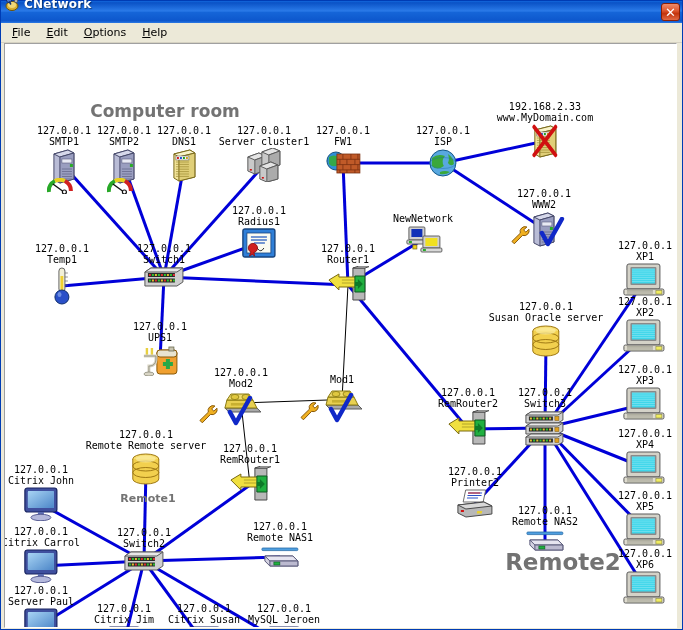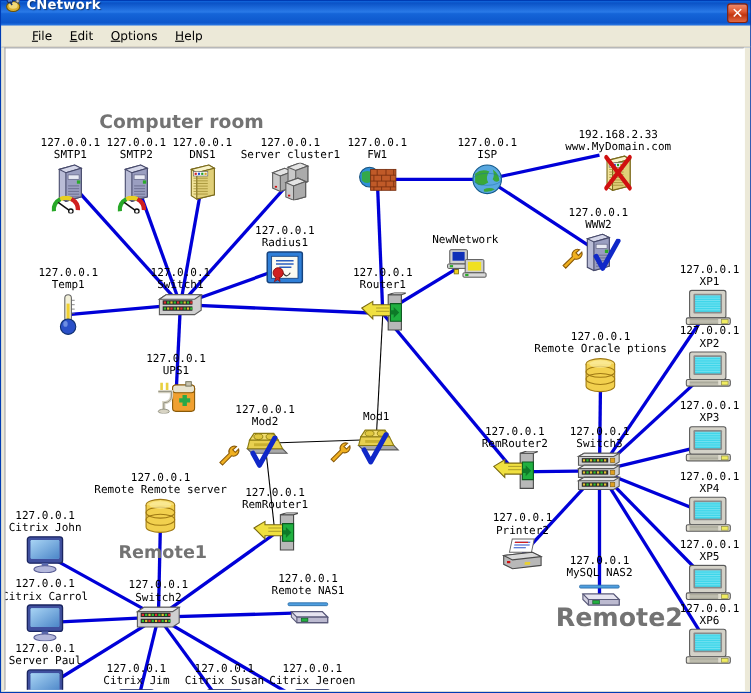--- a/index.html
+++ b/index.html
@@ -43,21 +43,21 @@
     display: flex; align-items: center; justify-content: center;
     color: #fff; font-size: 13px; font-weight: bold; line-height: 1;
     font-family: "DejaVu Sans", sans-serif;
     cursor: pointer;
   }
   
   #menubar {
     height: 20px; flex: 0 0 20px;
     background: #ece9d8;
     display: flex; align-items: center;
-    padding-left: 20px;
+    padding-left: 3px;
     border-bottom: 1px solid #d6d2c2;
   }
   .menu-item {
     font-size: 11px; color: #000;
     font-family: "DejaVu Sans", sans-serif;
     padding: 2px 8px; cursor: default; white-space: nowrap;
   }
   .menu-item u { text-decoration: underline; }
   
   #canvas-wrap {
@@ -296,21 +296,21 @@
             <div class="ico" style="width:30px;height:30px;">
        <svg width="30" height="30" viewBox="0 0 30 30">
       <circle cx="15" cy="15" r="13" fill="#58a8e0" stroke="#155a8a" stroke-width="1"></circle>
       <path d="M4 10 Q10 5 17 8 Q13 13 16 18 Q9 23 4 18 Z" fill="#3aa83a"></path>
       <path d="M20 6 Q26 10 26 16 Q23 19 20 15 Q22 11 20 6 Z" fill="#3aa83a"></path>
       <path d="M12 24 Q17 22 22 24 Q18 27 12 26 Z" fill="#3aa83a"></path>
       <ellipse cx="15" cy="15" rx="13" ry="5.5" fill="none" stroke="#1a6ca8" stroke-width="0.7" opacity="0.6"></ellipse>
               </svg>
      </div>
           </div>
-          <div class="node" style="left: 540px; top: 74px; margin-left: 17px;">
+          <div class="node" style="left: 540px; top: 58px;">
             <div class="lbl">192.168.2.33</div>
             <div class="lbl">www.MyDomain.com</div>
             <div class="ico" style="width:26px;height:34px;">
        <svg width="26" height="34" viewBox="0 0 26 34">
       <polygon points="3,6 19,2 24,5 24,29 8,33 3,30" fill="#f2e49a" stroke="#7a6a1c" stroke-width="1"></polygon>
       <polygon points="3,6 19,2 24,5 8,9" fill="#f8f3c8" stroke="#7a6a1c" stroke-width="1"></polygon>
       <polygon points="8,9 24,5 24,29 8,33" fill="#e0cf78" stroke="#7a6a1c" stroke-width="1"></polygon>
       <rect x="5" y="8" width="13" height="4" fill="#ffffff" stroke="#666" stroke-width="0.6"></rect>
       <g>
                   <rect x="6" y="9" width="2" height="2" fill="#d02020"></rect>
@@ -457,21 +457,21 @@
                   <path d="M15 14 H27"></path>
                   <path d="M15 17 H27"></path>
                 </g>
       <polygon points="28,10 38,10 38,26 28,26" fill="#20b040" stroke="#0d5a20" stroke-width="1"></polygon>
       <polygon points="31,13 36,18 31,23 31,20 28,20 28,16 31,16" fill="#0d7a28"></polygon>
               </svg>
      </div>
           </div>
           <div class="node" style="left: 541px; top: 258px;">
             <div class="lbl">127.0.0.1</div>
-            <div class="lbl">Remote Oracle ptions</div>
+            <div class="lbl">Susan Oracle server</div>
             <div class="ico" style="width:34px;height:34px;">
        <svg width="34" height="34" viewBox="0 0 34 34">
       <ellipse cx="17" cy="7" rx="13" ry="5" fill="#f7dd6e" stroke="#a07a14" stroke-width="1"></ellipse>
       <path d="M4 7 V27 a13 5 0 0 0 26 0 V7" fill="#f2d04e" stroke="#a07a14" stroke-width="1"></path>
       <ellipse cx="17" cy="14" rx="13" ry="5" fill="none" stroke="#a07a14" stroke-width="1"></ellipse>
       <ellipse cx="17" cy="20.5" rx="13" ry="5" fill="none" stroke="#a07a14" stroke-width="1"></ellipse>
       <ellipse cx="17" cy="7" rx="10" ry="3.4" fill="#fbecA0" opacity="0.7"></ellipse>
               </svg>
      </div>
           </div>
@@ -801,21 +801,21 @@
       <path d="M13 4 h12" stroke="#d02020" stroke-width="1.2" transform="skewX(-12)"></path>
       <polygon points="2,16 28,13 36,17 36,25 10,28 2,24" fill="#b8b8b8" stroke="#4a4a4a" stroke-width="1"></polygon>
       <polygon points="2,16 28,13 36,17 10,20" fill="#d8d8d8" stroke="#4a4a4a" stroke-width="1"></polygon>
       <rect x="5" y="21" width="3" height="2" fill="#d01010"></rect>
       <rect x="26" y="22" width="5" height="2.5" fill="#e8d030" transform="skewX(-12)"></rect>
               </svg>
      </div>
           </div>
           <div class="node" style="left: 540px; top: 462px;">
             <div class="lbl">127.0.0.1</div>
-            <div class="lbl">MySQL NAS2</div>
+            <div class="lbl">Remote NAS2</div>
             <div class="ico" style="width:40px;height:26px;">
        <svg width="40" height="26" viewBox="0 0 40 26">
       <rect x="2" y="4" width="36" height="2.6" rx="1" fill="#4f9fe0" stroke="#2a6da8" stroke-width="0.8"></rect>
       <polygon points="5,12 33,12 38,17 38,22 10,22 5,17" fill="#d4d2e2" stroke="#5a5a7a" stroke-width="1"></polygon>
       <polygon points="5,12 33,12 38,17 10,17" fill="#e6e4f0" stroke="#5a5a7a" stroke-width="1"></polygon>
       <polygon points="10,17 38,17 38,22 10,22" fill="#bcbad0" stroke="#5a5a7a" stroke-width="1"></polygon>
       <rect x="14" y="18" width="6" height="3" fill="#20b040" stroke="#0d5a20" stroke-width="0.6"></rect>
               </svg>
      </div>
           </div>
@@ -946,37 +946,37 @@
                   <stop offset="100%" stop-color="#4c86c8"></stop>
       </linearGradient>
       <rect x="5" y="4" width="26" height="17" rx="1" fill="url(#tcg)"></rect>
       <rect x="15" y="25" width="6" height="4" fill="#5a6ab0"></rect>
       <ellipse cx="18" cy="30.5" rx="10" ry="3.2" fill="#b4b8dc" stroke="#5a5f96" stroke-width="1"></ellipse>
               </svg>
      </div>
           </div>
           <div class="node" style="left: 279px; top: 560px;">
             <div class="lbl">127.0.0.1</div>
-            <div class="lbl">Citrix Jeroen</div>
+            <div class="lbl">MySQL Jeroen</div>
             <div class="ico" style="width:36px;height:34px;">
        <svg width="36" height="34" viewBox="0 0 36 34">
       <rect x="2" y="1" width="32" height="24" rx="2.5" fill="#3f4f9e" stroke="#1a2560" stroke-width="1.2"></rect>
       <rect x="5" y="4" width="26" height="17" rx="1" fill="#7fb8e8"></rect>
       <linearGradient id="tcg" x1="0" y1="0" x2="1" y2="1">
         <stop offset="0%" stop-color="#a8d4f4"></stop>
                   <stop offset="100%" stop-color="#4c86c8"></stop>
       </linearGradient>
       <rect x="5" y="4" width="26" height="17" rx="1" fill="url(#tcg)"></rect>
       <rect x="15" y="25" width="6" height="4" fill="#5a6ab0"></rect>
       <ellipse cx="18" cy="30.5" rx="10" ry="3.2" fill="#b4b8dc" stroke="#5a5f96" stroke-width="1"></ellipse>
               </svg>
      </div>
           </div>
         </div>
       <div id="zones">
           <div class="zone-label" style="left: 160px; top: 57px; font-size: 17px;">Computer room</div>
-          <div class="zone-label" style="left: 143px; top: 448px; font-size: 16px;">Remote1</div>
+          <div class="zone-label" style="left: 143px; top: 448px; font-size: 11px;">Remote1</div>
           <div class="zone-label" style="left: 558px; top: 505px; font-size: 23px;">Remote2</div>
         </div>
     </div>
   </div>
 
 </div>
 
 </body></html>

